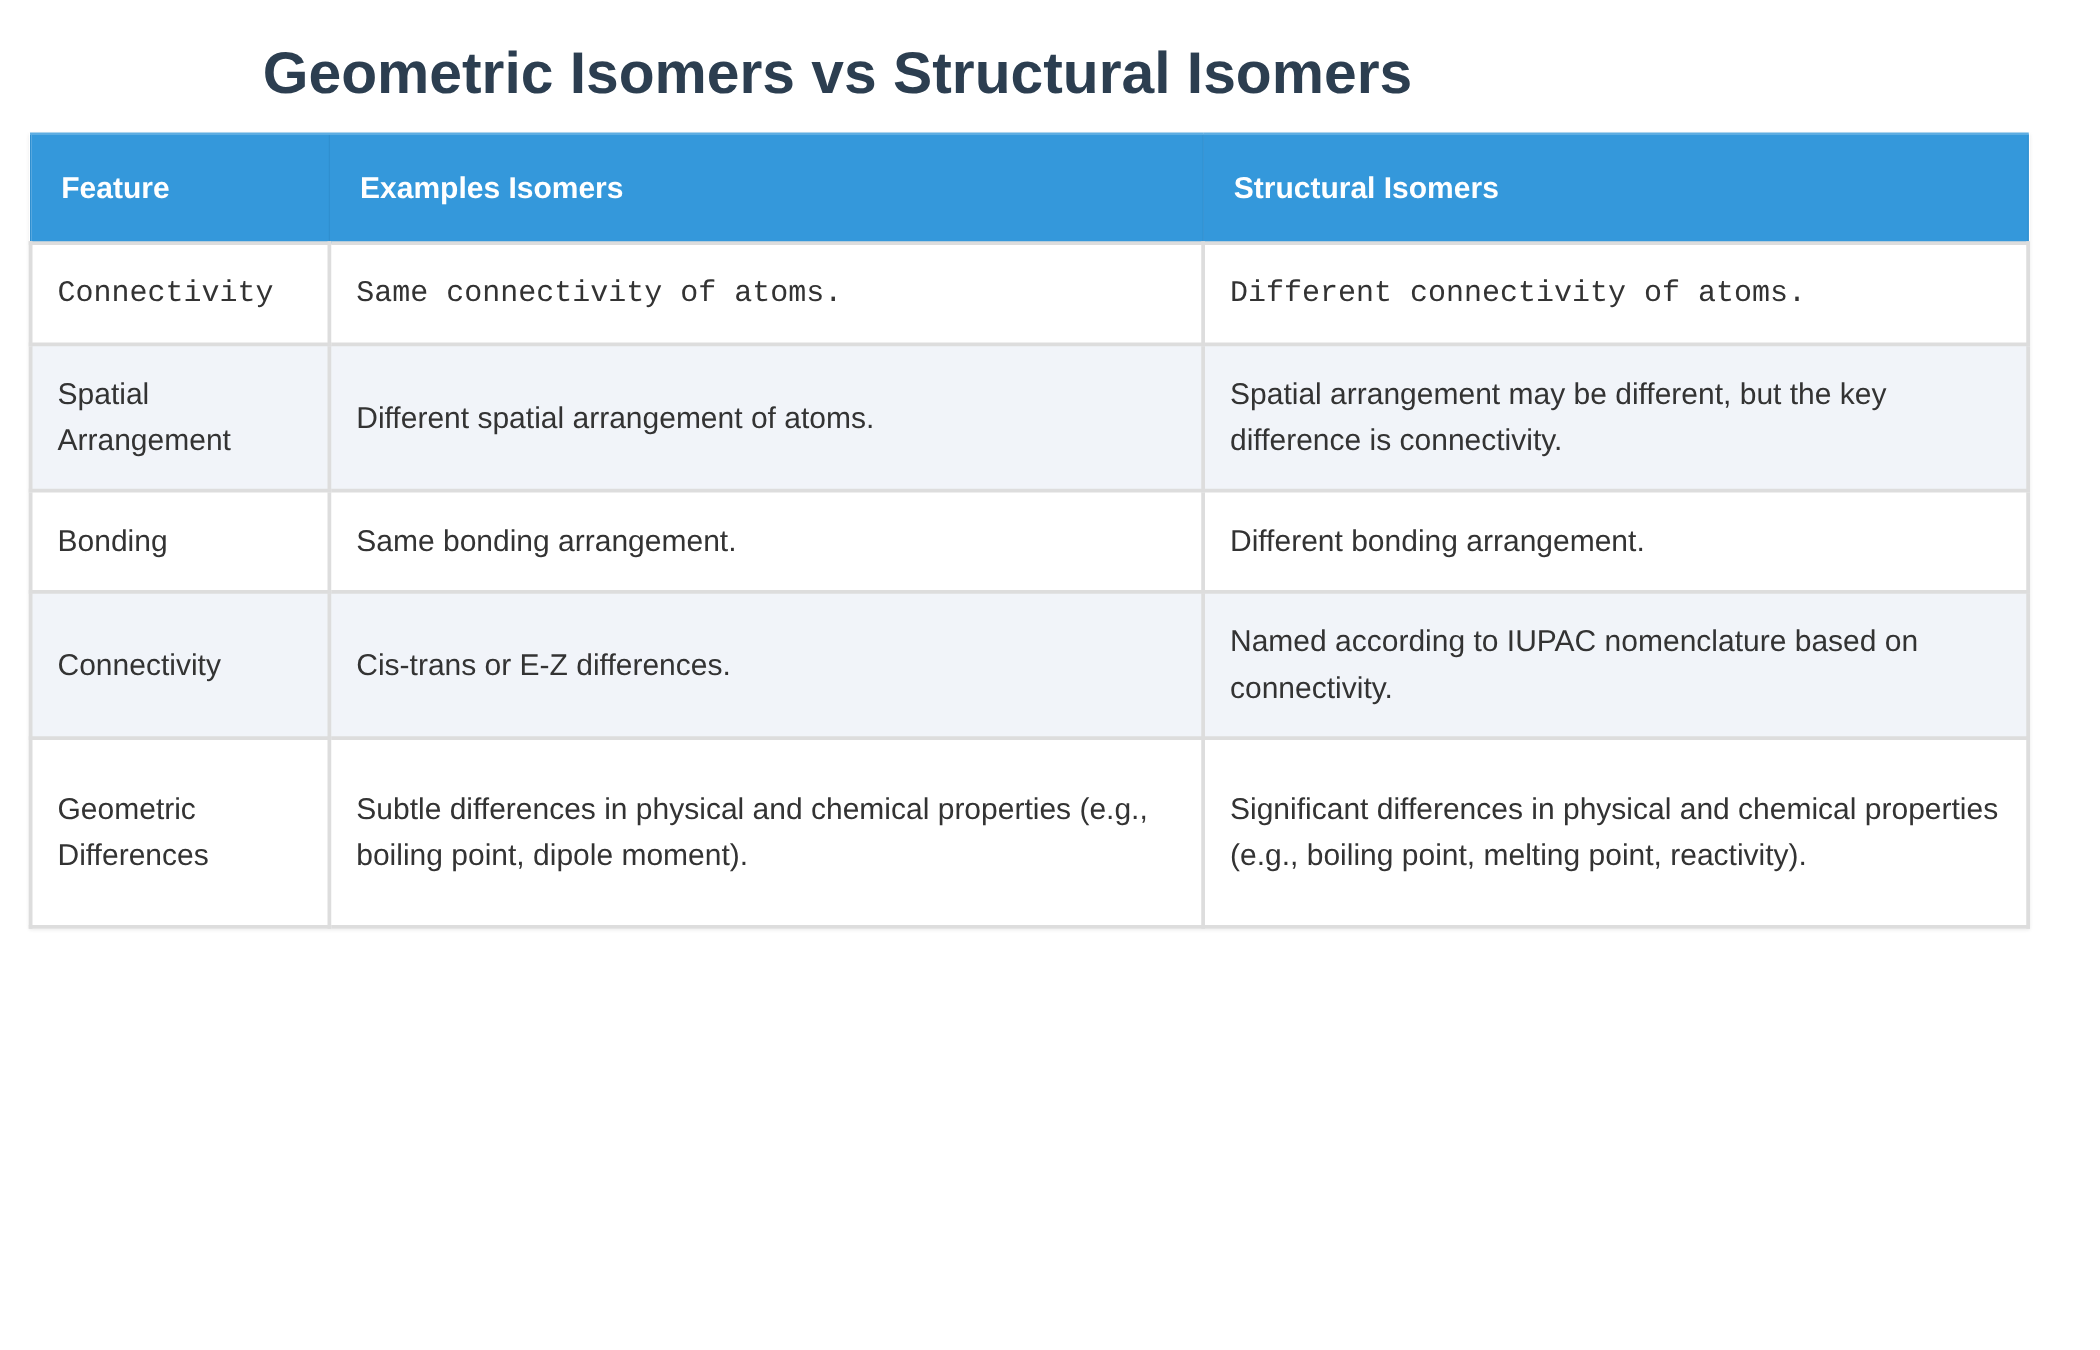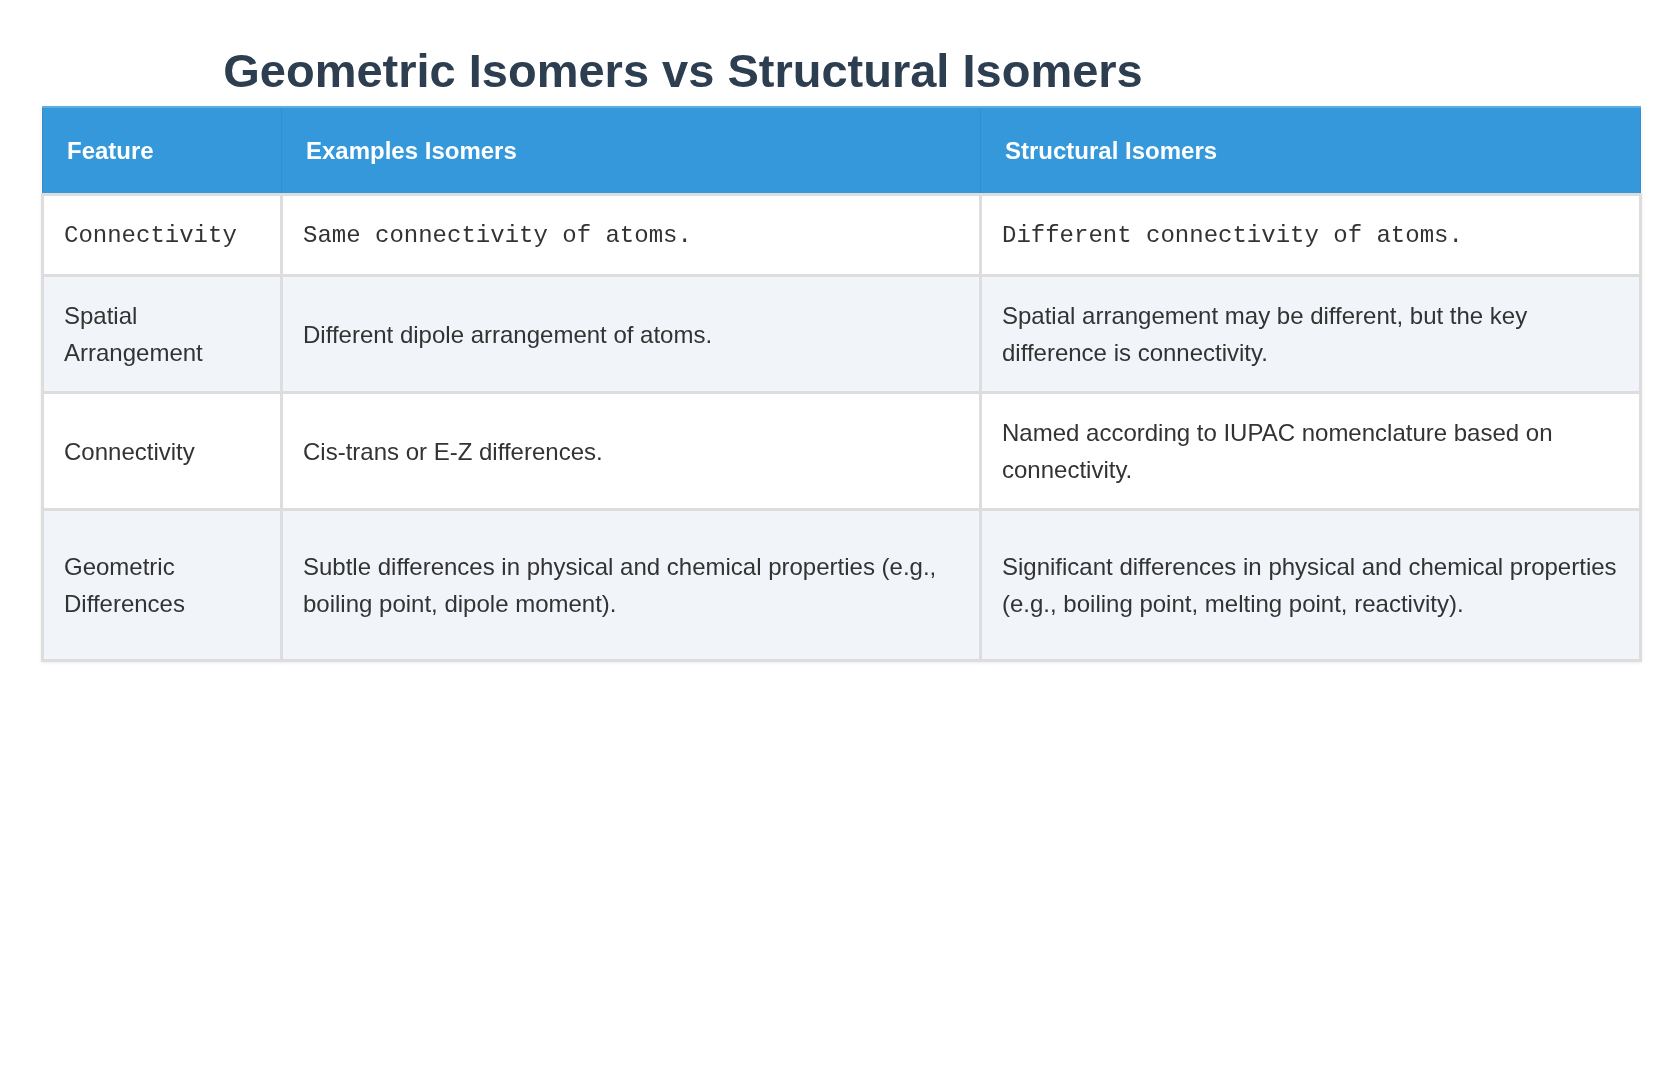--- a/index.html
+++ b/index.html
@@ -18,26 +18,26 @@
     }
     .title {
       position: absolute;
       left: 0;
       top: 28px;
       width: 1340px;
       text-align: center;
       font-size: 47px;
       font-weight: bold;
       color: #2c3e50;
-      margin: 13px;
+      margin: 0;
       line-height: 60px;
     }
     table.compare {
       position: absolute;
-      left: 41px;
+      left: 23px;
       top: 106px;
       width: 1598px;
       border-collapse: collapse;
       table-layout: fixed;
       box-shadow: 0 1px 3px rgba(0,0,0,0.08);
     }
     table.compare col.c1 { width: 239px; }
     table.compare col.c2 { width: 699px; }
     table.compare col.c3 { width: 660px; }
     thead th {
@@ -92,22 +92,27 @@
       </tr>
     </thead>
     <tbody>
       <tr class="r-conn">
         <td>Connectivity</td>
         <td>Same connectivity of atoms.</td>
         <td>Different connectivity of atoms.</td>
       </tr>
       <tr class="r-spat">
         <td>Spatial Arrangement</td>
-        <td>Different dipole arrangement of atoms.</td>
+        <td>Different spatial arrangement of atoms.</td>
         <td>Spatial arrangement may be different, but the key difference is connectivity.</td>
+      </tr>
+      <tr class="r-bond">
+        <td>Bonding</td>
+        <td>Same bonding arrangement.</td>
+        <td>Different bonding arrangement.</td>
       </tr>
       <tr class="r-nom">
         <td>Connectivity</td>
         <td>Cis-trans or E-Z differences.</td>
         <td>Named according to IUPAC nomenclature based on connectivity.</td>
       </tr>
       <tr class="r-prop">
         <td>Geometric Differences</td>
         <td>Subtle differences in physical and chemical properties (e.g., boiling point, dipole moment).</td>
         <td>Significant differences in physical and chemical properties (e.g., boiling point, melting point, reactivity).</td>

